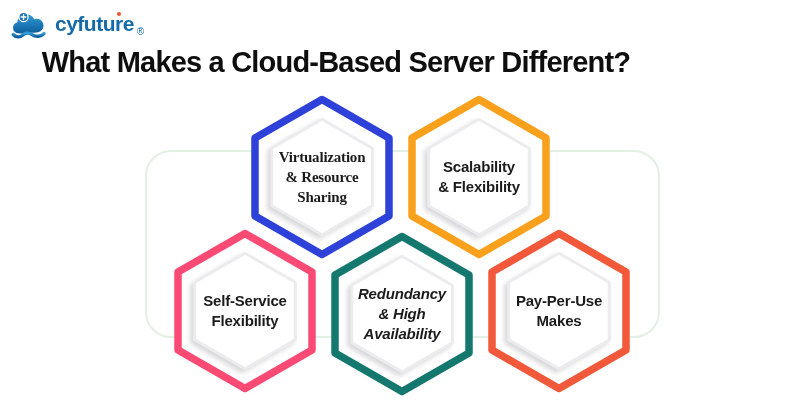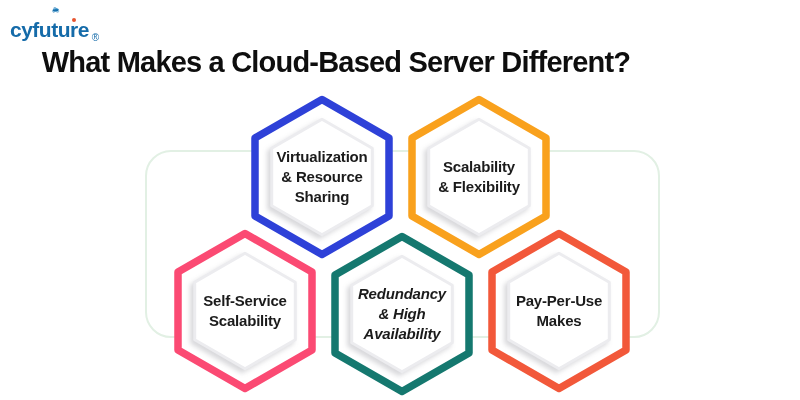--- a/index.html
+++ b/index.html
@@ -10,21 +10,20 @@
     position: relative;
     overflow: hidden;
   }
   .canvas { position: absolute; inset: 0; width: 800px; height: 400px; }
 
   
   .logo {
     position: absolute; top: 6px; left: 10px;
     display: flex; align-items: center; gap: 5px;
     height: 36px;
-    flex-direction: column;
   }
   .logo-icon { width: 40px; height: 34px; display: block; }
   .logo-text {
     display: flex; align-items: baseline; gap: 6px;
     font-weight: bold; font-size: 21px; letter-spacing: -0.5px;
     color: #156ba9;
   }
   .logo-word { position: relative; }
   .logo-word .i-dot {
     position: absolute; top: 0px; right: 0.62em;
@@ -119,21 +118,21 @@
       </span>
       <span class="logo-reg">®</span>
     </span>
   </div>
 
   <h1 class="title">What Makes a Cloud-Based Server Different?</h1>
 
   <div class="panel"></div>
 
   <div id="hex-layer">
-      <div class="hex" style="left: 250px; top: 95px; --hx-color: #2e41d8;">
+      <div class="hex" style="left: 250px; top: 95px; font-family: Liberation Serif, serif; --hx-color: #2e41d8;">
     <svg viewBox="0 0 144 164">
       <polygon class="hex-outer" points="72,4.5 139,43 139,121 72,159.5 5,121 5,43"></polygon>
       <polygon class="hex-inner" points="72,24.3 122.3,53.2 122.3,110.8 72,139.7 21.7,110.8 21.7,53.2"></polygon>
     </svg>
     <div class="hex-label">Virtualization
 &amp; Resource
 Sharing</div>
   </div>
       <div class="hex" style="left: 407px; top: 95px; --hx-color: #f9a11d;">
     <svg viewBox="0 0 144 164">
@@ -142,21 +141,21 @@
     </svg>
     <div class="hex-label">Scalability
 &amp; Flexibility</div>
   </div>
       <div class="hex" style="left: 173px; top: 229px; --hx-color: #fb4a73;">
     <svg viewBox="0 0 144 164">
       <polygon class="hex-outer" points="72,4.5 139,43 139,121 72,159.5 5,121 5,43"></polygon>
       <polygon class="hex-inner" points="72,24.3 122.3,53.2 122.3,110.8 72,139.7 21.7,110.8 21.7,53.2"></polygon>
     </svg>
     <div class="hex-label">Self-Service
-Scalability</div>
+Flexibility</div>
   </div>
       <div class="hex" style="left: 330px; top: 232px; font-style: italic; --hx-color: #15786f;">
     <svg viewBox="0 0 144 164">
       <polygon class="hex-outer" points="72,4.5 139,43 139,121 72,159.5 5,121 5,43"></polygon>
       <polygon class="hex-inner" points="72,24.3 122.3,53.2 122.3,110.8 72,139.7 21.7,110.8 21.7,53.2"></polygon>
     </svg>
     <div class="hex-label">Redundancy
 &amp; High
 Availability</div>
   </div>

